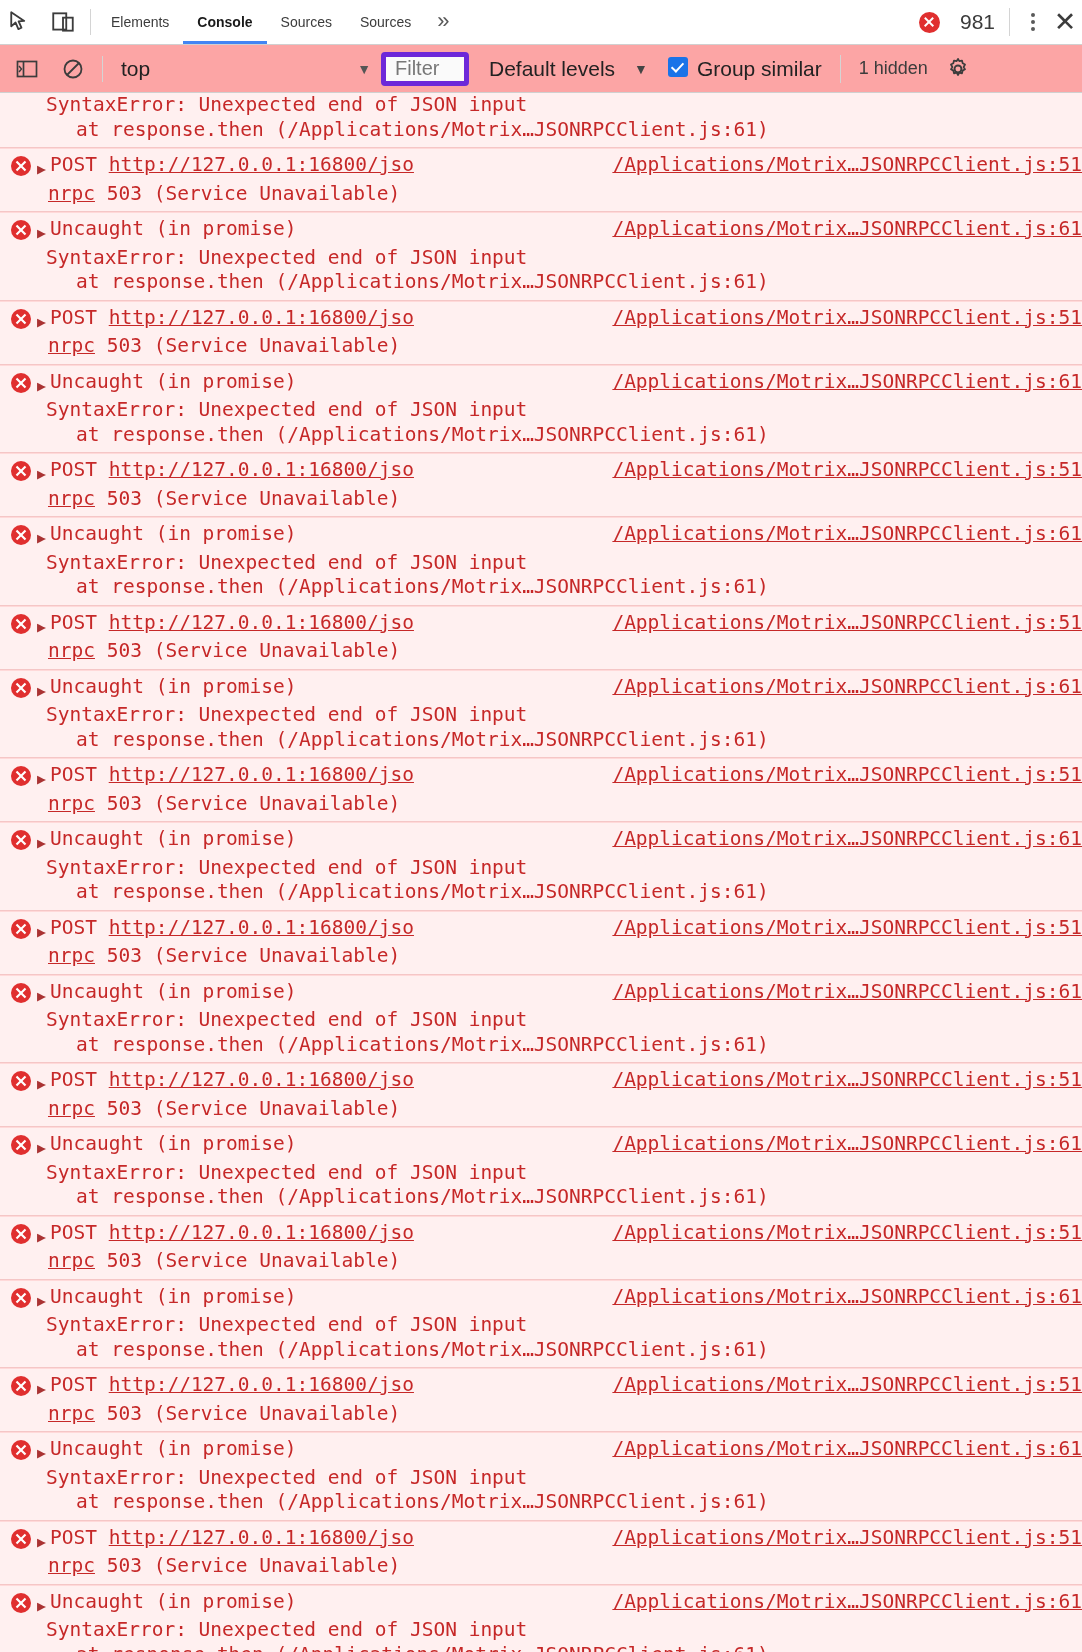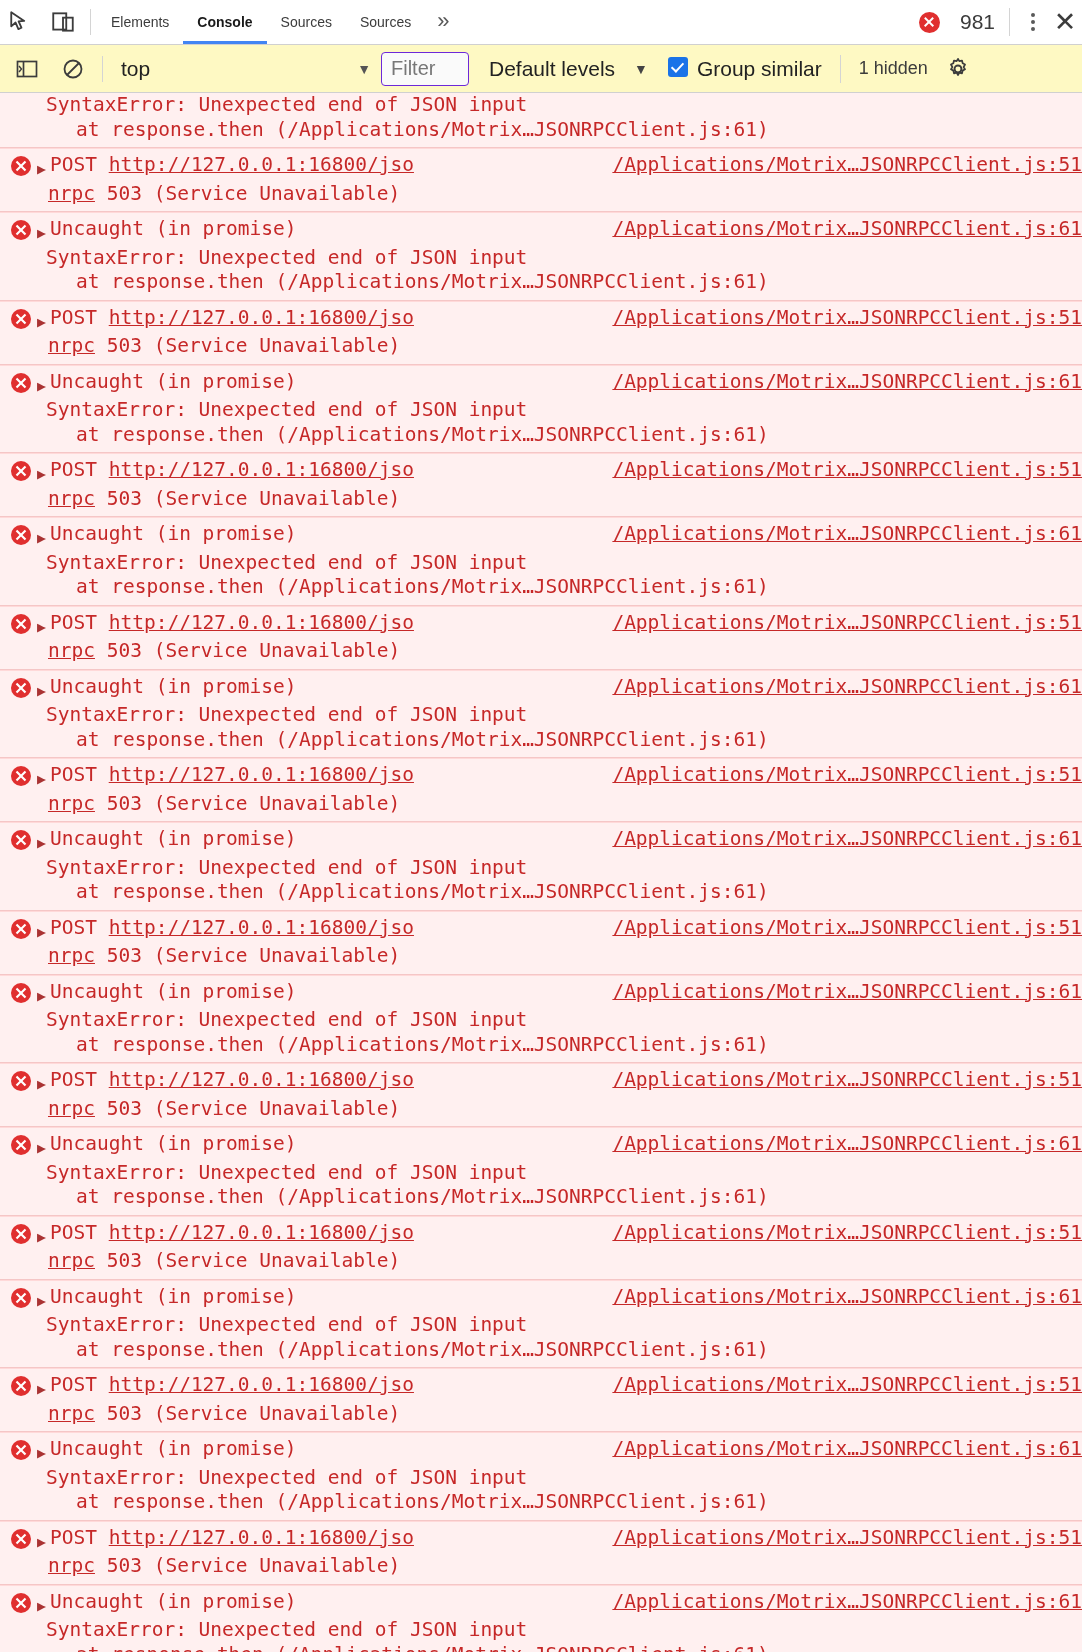--- a/index.html
+++ b/index.html
@@ -116,21 +116,21 @@
   }
   .err-badge::before { transform: rotate(45deg); }
   .err-badge::after  { transform: rotate(-45deg); }
 
   
   .filter-bar {
     height: 48px;
     display: flex;
     align-items: center;
     border-bottom: 1px solid #d0d0d0;
-    background: #fef9c3;
+    background: #fca5a5;
     box-sizing: border-box;
     padding: 0 4px;
   }
   .fb-icon {
     width: 46px; height: 46px;
     display: flex; align-items: center; justify-content: center;
     flex: 0 0 auto;
   }
   .context-select {
     display: flex;
@@ -143,21 +143,21 @@
     flex: 0 0 auto;
   }
   .context-select .caret {
     margin-left: auto;
     font-size: 14px;
     color: #555;
   }
   .filter-input {
     width: 88px;
     height: 34px;
-    border: 1px solid #6d28d9;
+    border: 5px solid #6d28d9;
     border-radius: 4px;
     background: #fafafa;
     font-size: 20px;
     color: #777;
     display: flex;
     align-items: center;
     padding-left: 9px;
     box-sizing: border-box;
     margin: 0 10px 0 2px;
     flex: 0 0 auto;

